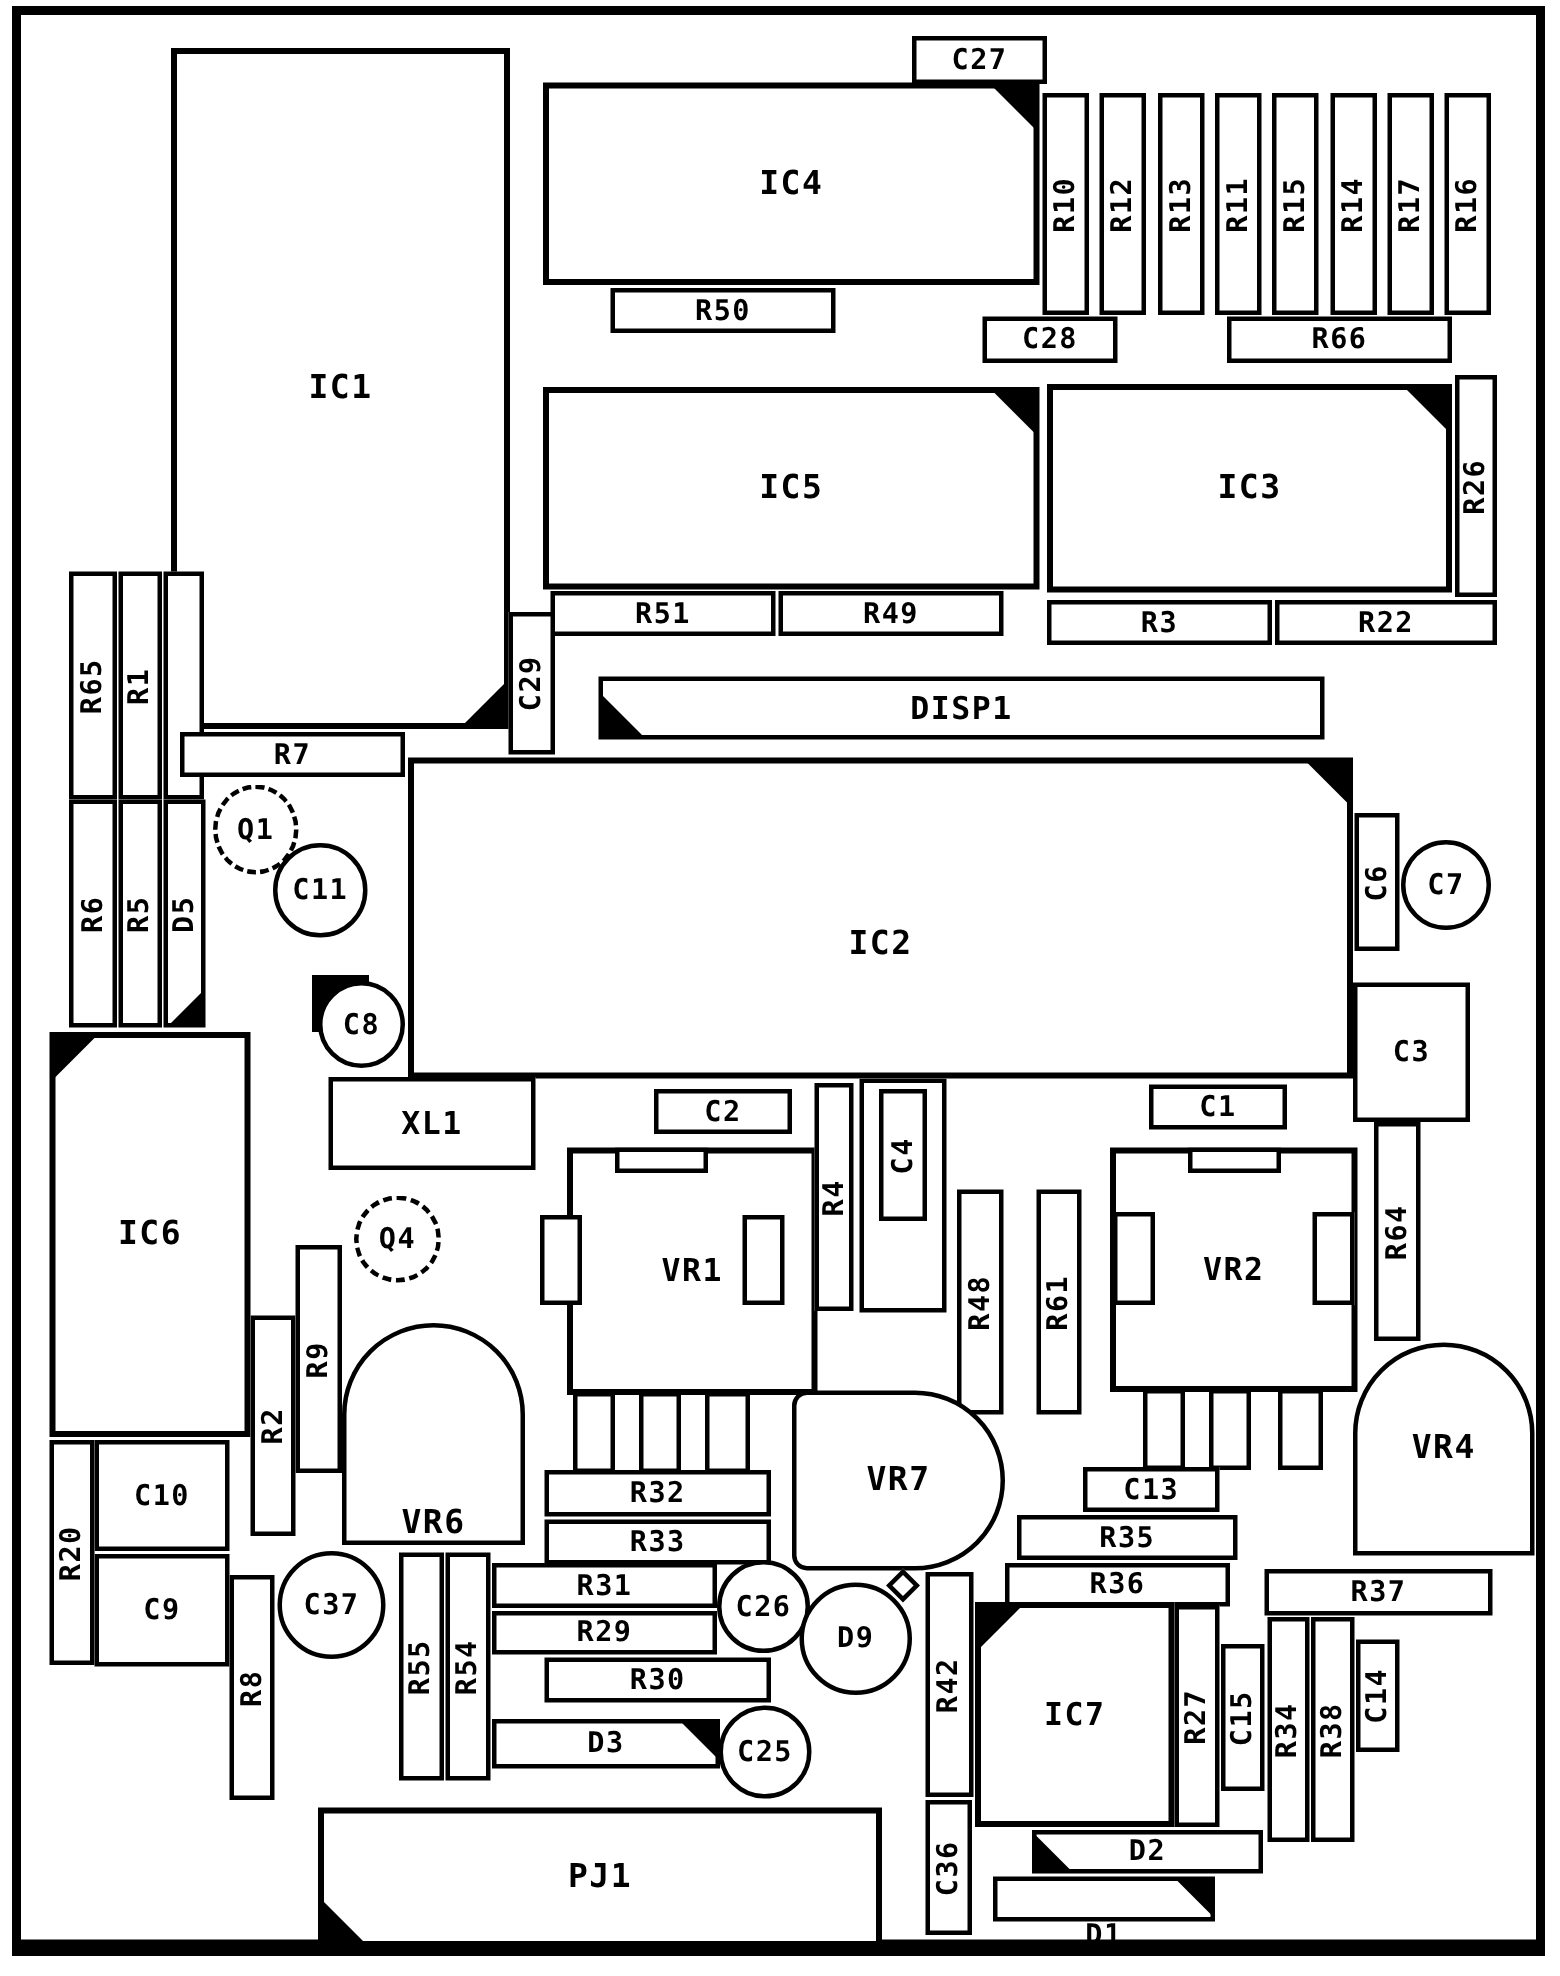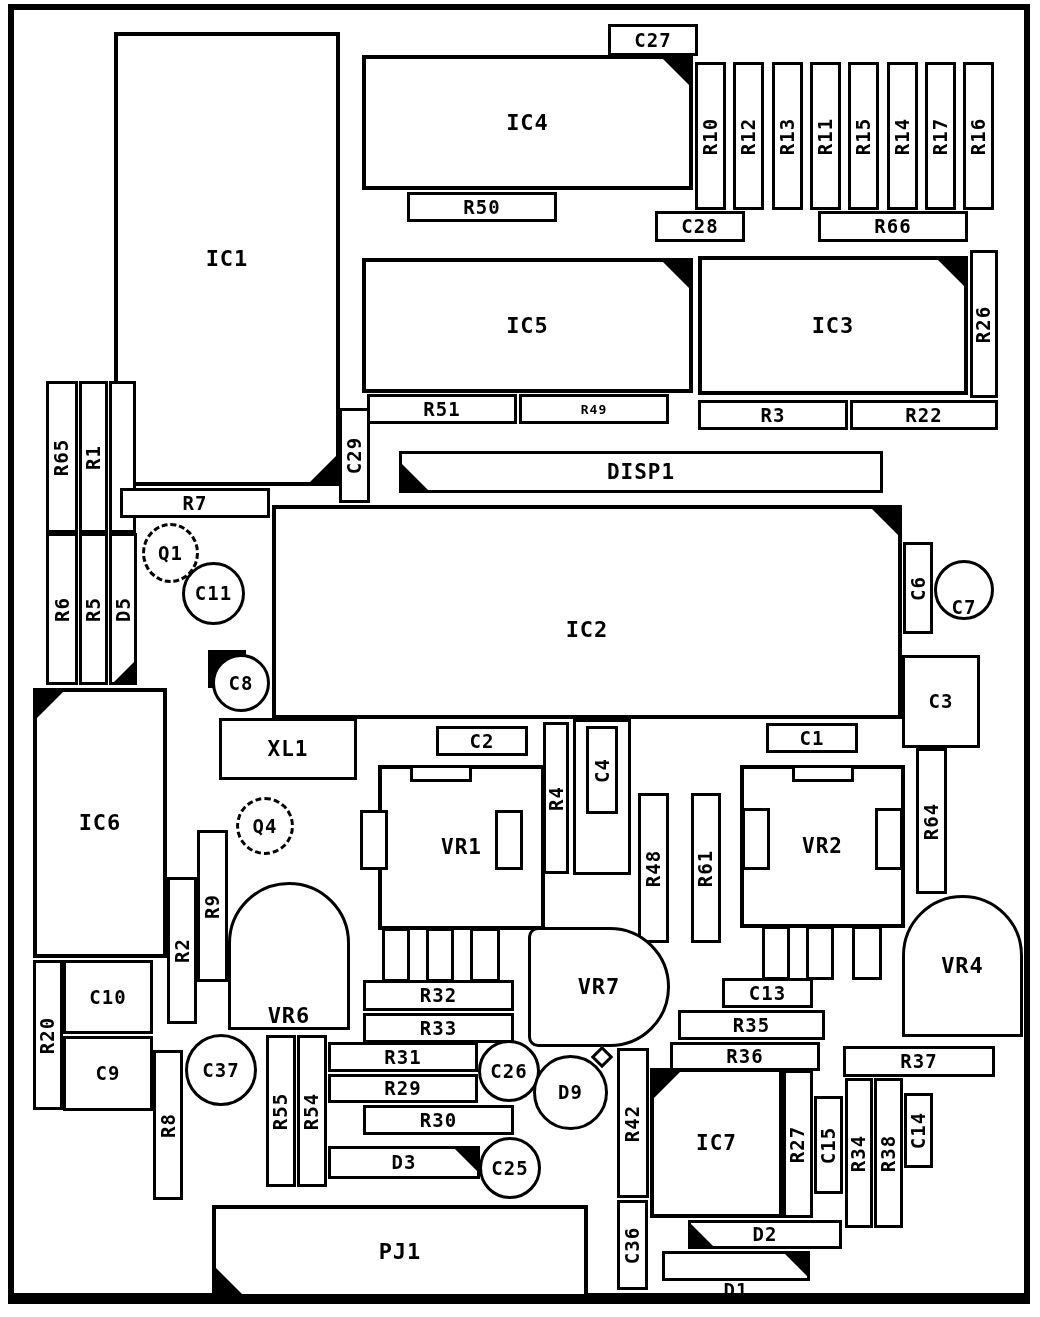--- a/index.html
+++ b/index.html
@@ -75,21 +75,21 @@
       <span class="lbl" style="font-size: 19px;">R66</span>
     </div>
     <div class="comp rect" style="left: 362px; top: 258px; width: 331px; height: 135px; border-width: 4px;">
       <span class="lbl" style="font-size: 22px;">IC5</span>
       <div class="cut tr"></div>
     </div>
     <div class="comp rect" style="left: 367px; top: 394px; width: 150px; height: 30px; border-width: 3px;">
       <span class="lbl" style="font-size: 19px;">R51</span>
     </div>
     <div class="comp rect" style="left: 519px; top: 394px; width: 150px; height: 30px; border-width: 3px;">
-      <span class="lbl" style="font-size: 13px;">R49</span>
+      <span class="lbl" style="font-size: 19px;">R49</span>
     </div>
     <div class="comp rect" style="left: 698px; top: 256px; width: 270px; height: 139px; border-width: 4px;">
       <span class="lbl" style="font-size: 22px;">IC3</span>
       <div class="cut tr"></div>
     </div>
     <div class="comp rect" style="left: 970px; top: 250px; width: 28px; height: 148px; border-width: 3px;">
       <span class="lbl v" style="font-size: 19px;">R26</span>
     </div>
     <div class="comp rect" style="left: 698px; top: 400px; width: 150px; height: 30px; border-width: 3px;">
       <span class="lbl" style="font-size: 19px;">R3</span>
@@ -136,21 +136,21 @@
       <span class="lbl" style="font-size: 19px;">C11</span>
       <div class="wedge br"></div>
     </div>
     <div class="comp filled" style="left: 208px; top: 650px; width: 38px; height: 38px;"></div>
     <div class="comp circle" style="left: 212px; top: 654px; width: 58px; height: 58px; border-width: 3px;">
       <span class="lbl" style="font-size: 19px;">C8</span>
     </div>
     <div class="comp rect" style="left: 903px; top: 542px; width: 30px; height: 92px; border-width: 3px;">
       <span class="lbl v" style="font-size: 19px;">C6</span>
     </div>
-    <div class="comp circle" style="left: 934px; top: 560px; width: 60px; height: 60px; border-width: 3px; align-items: flex-end;">
+    <div class="comp circle" style="left: 934px; top: 560px; width: 60px; height: 60px; border-width: 3px;">
       <span class="lbl" style="font-size: 19px;">C7</span>
       <div class="wedge br"></div>
     </div>
     <div class="comp rect" style="left: 902px; top: 655px; width: 78px; height: 93px; border-width: 3px;">
       <span class="lbl" style="font-size: 19px;">C3</span>
     </div>
     <div class="comp rect" style="left: 916px; top: 748px; width: 31px; height: 146px; border-width: 3px;">
       <span class="lbl v" style="font-size: 19px;">R64</span>
     </div>
     <div class="comp rect" style="left: 33px; top: 688px; width: 134px; height: 270px; border-width: 4px;">

